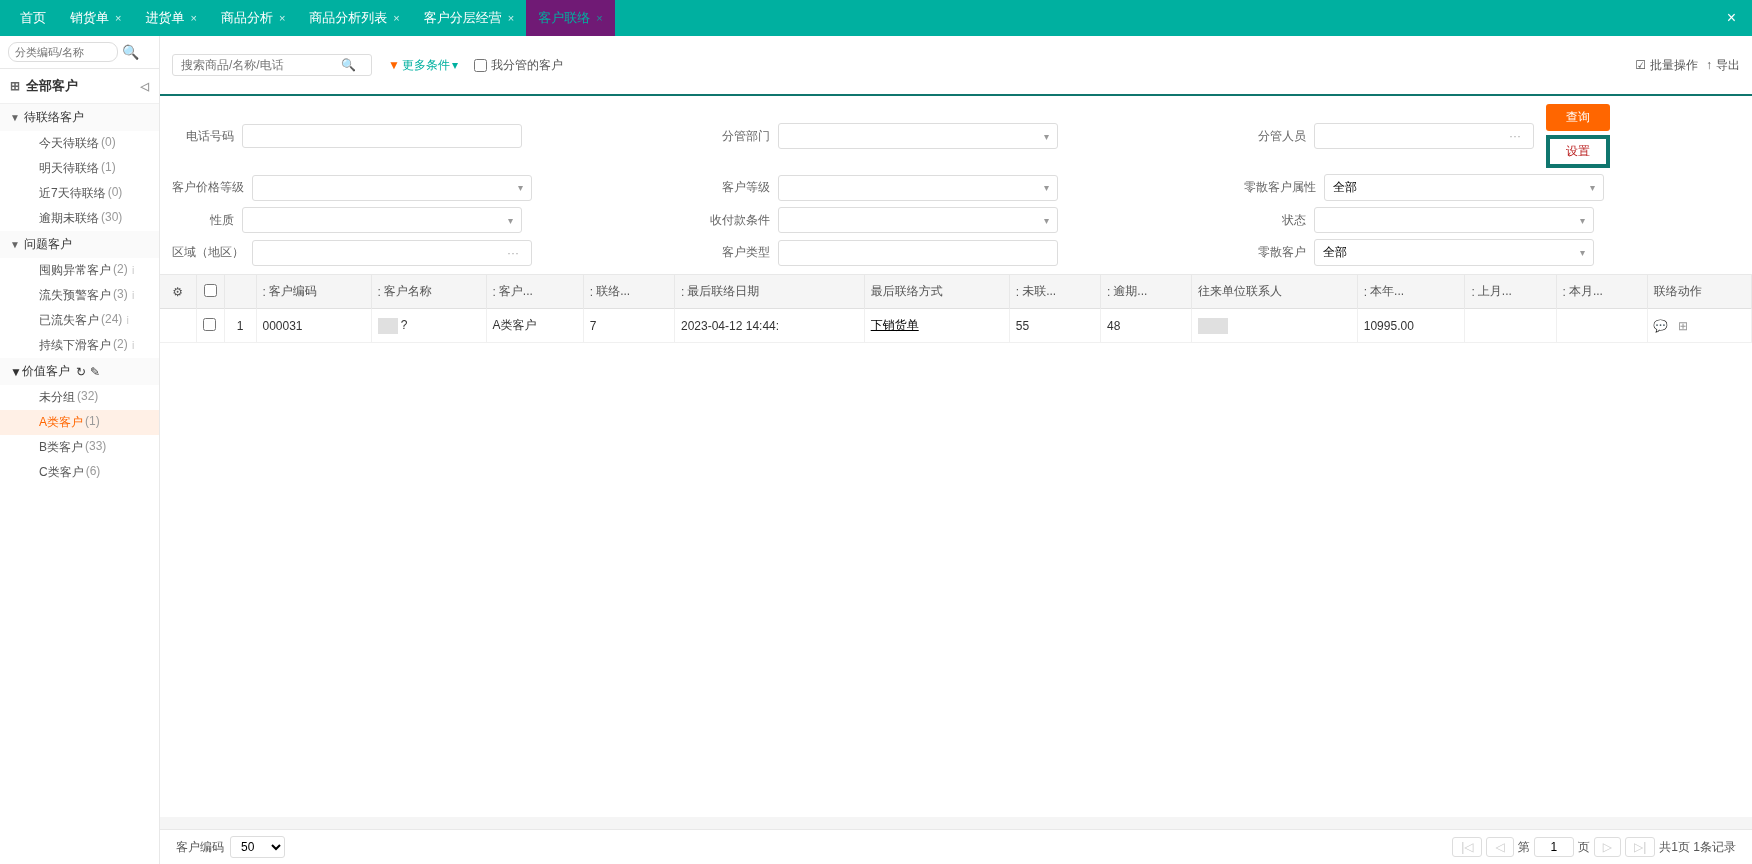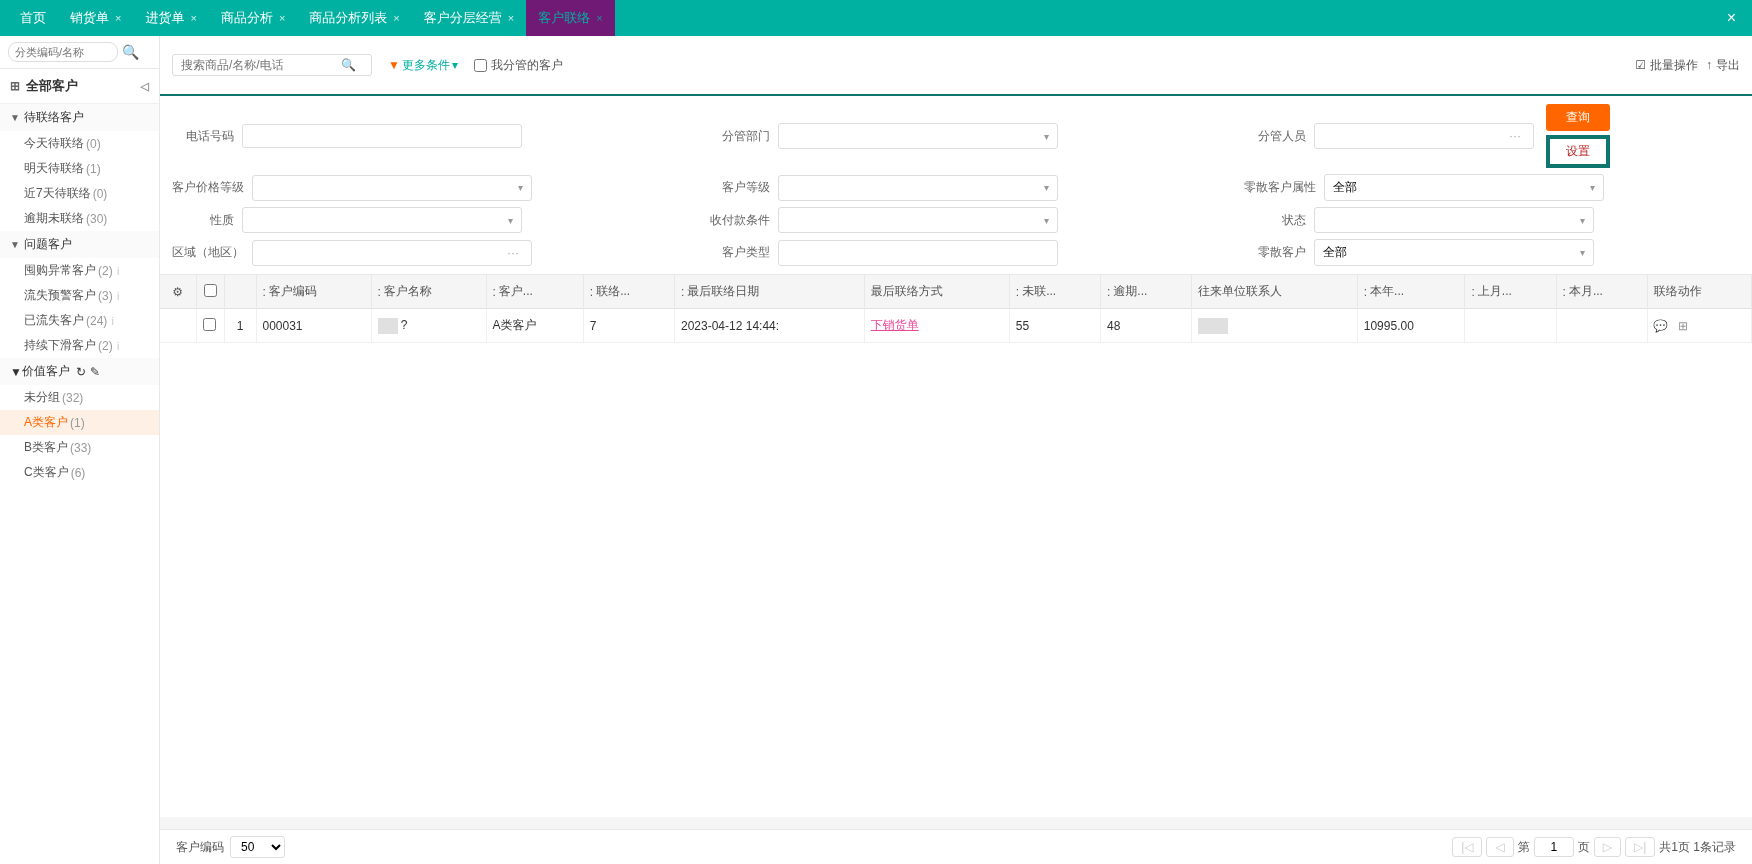--- a/index.html
+++ b/index.html
@@ -112,26 +112,26 @@
       color: #333;
       cursor: pointer;
       background: #fafafa;
     }
     .sidebar-group-title .arrow {
       margin-right: 4px;
       font-size: 10px;
       color: #666;
     }
     .sidebar-item {
-      padding: 4px 10px 4px 24px;
+      padding: 4px 10px 4px 39px;
       font-size: 12px;
       color: #555;
       cursor: pointer;
       display: flex;
-      align-items: center;
+      align-items: flex-start;
     }
     .sidebar-item.active {
       background: #fff0e6;
       color: #ff6600;
     }
     .sidebar-item .item-count {
       color: #999;
       margin-left: 2px;
     }
     .sidebar-item .info-icon {
@@ -354,21 +354,21 @@
     tbody tr {
       border-bottom: 1px solid #f0f0f0;
     }
     tbody td {
       padding: 8px 6px;
       color: #333;
       border-right: 1px solid #f0f0f0;
       white-space: nowrap;
     }
     .td-link {
-      color: #ec4899;
+      color: #000000;
       cursor: pointer;
       text-decoration: underline;
     }
     .th-gear { width: 36px; text-align: center; }
     .th-checkbox { width: 28px; text-align: center; }
     .th-num { width: 32px; text-align: center; }
 
     
     .pagination {
       background: white;

